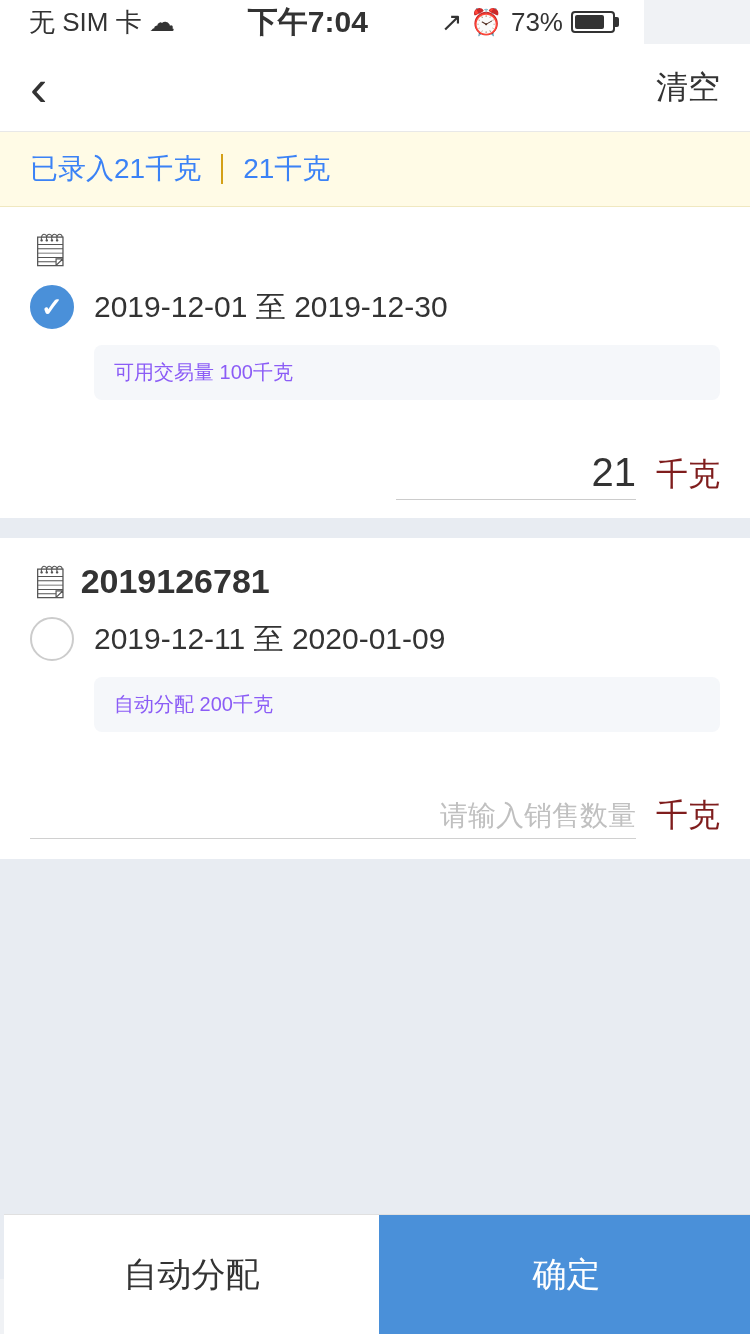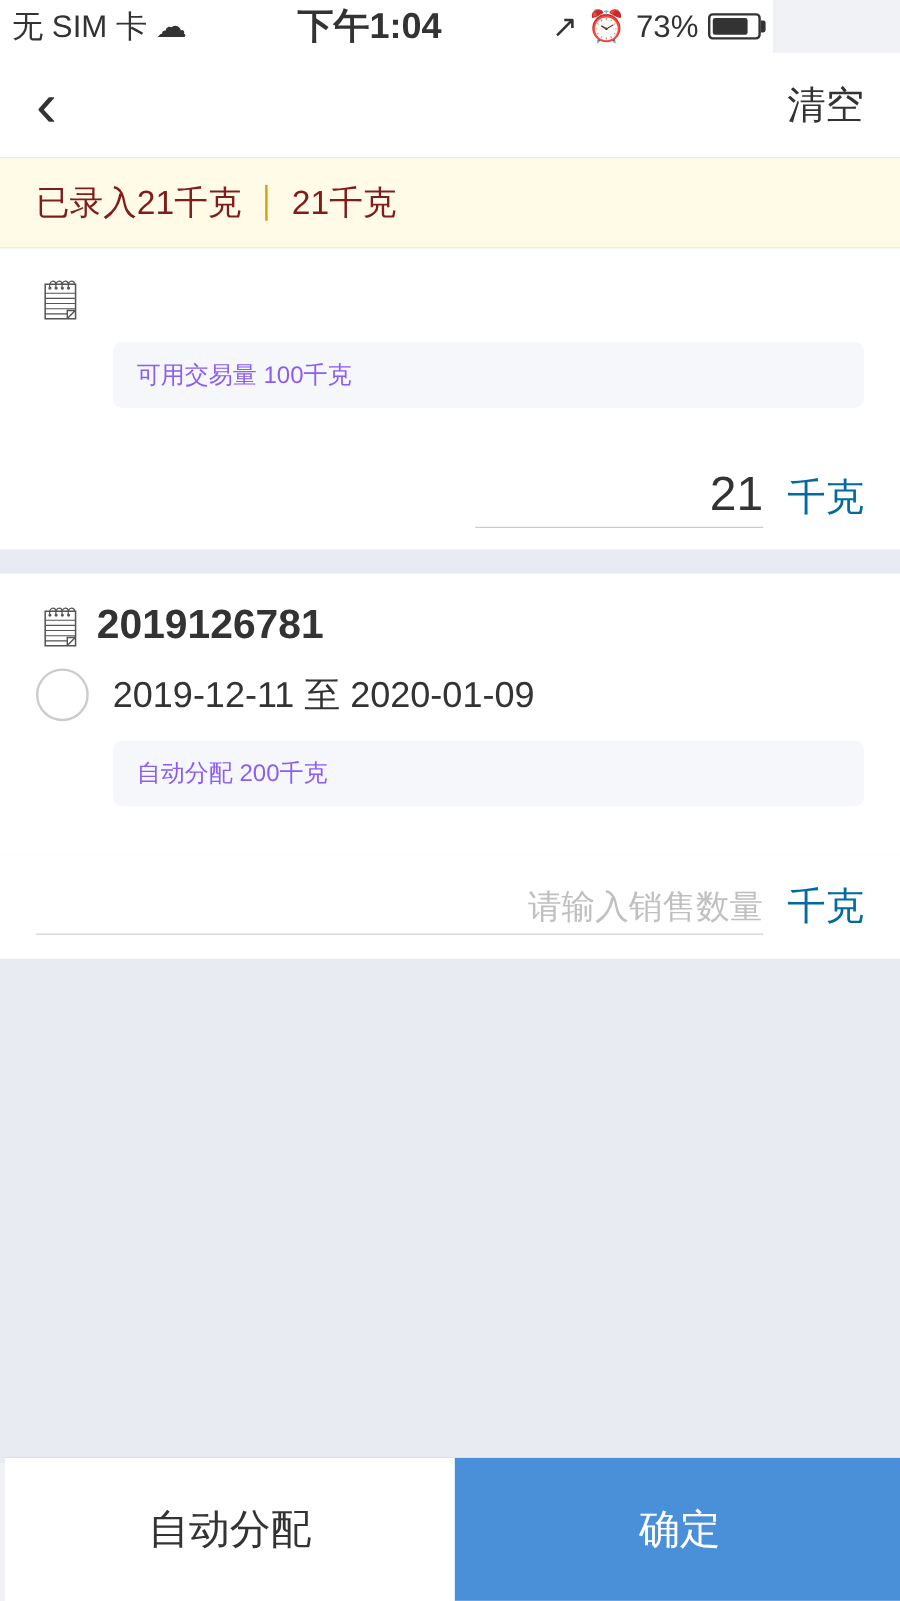--- a/index.html
+++ b/index.html
@@ -14,21 +14,21 @@
     }
 
     
     .status-bar {
       width: 644px;
       height: 44px;
       background: #fff;
       display: flex;
       align-items: center;
       justify-content: space-between;
-      padding: 0 10px;
+      padding: 0 29px;
       font-size: 26px;
       font-weight: 500;
     }
     .status-left {
       display: flex;
       align-items: center;
       gap: 8px;
     }
     .status-center {
       font-size: 30px;
@@ -101,21 +101,21 @@
     .info-banner {
       background: #fffbe6;
       padding: 18px 30px;
       display: flex;
       align-items: center;
       gap: 20px;
       border-bottom: 1px solid #f0e8c0;
     }
     .info-item {
       font-size: 28px;
-      color: #7f1d1d;
+      color: #3b82f6;
       font-weight: 500;
     }
     .info-divider {
       width: 2px;
       height: 30px;
       background: #d4a017;
     }
 
     
     .card {
@@ -177,21 +177,21 @@
       background: #f5f7fa;
       border-radius: 8px;
       padding: 14px 20px;
       font-size: 20px;
       color: #8b5cf6;
       margin-left: 64px;
       margin-bottom: 16px;
     }
     .qty-unit {
       font-size: 32px;
-      color: #0369a1;
+      color: #7f1d1d;
       margin-left: 10px;
     }
 
     .section-divider {
       height: 20px;
       background: #e8ecf2;
     }
 
     
     .input-row {
@@ -288,21 +288,21 @@
       justify-content: flex-end;
     }
   </style>
 </head>
 <body>
 
 <div class="status-bar">
   <div class="status-left">
     <span>无 SIM 卡 ☁</span>
   </div>
-  <div class="status-center">下午1:04</div>
+  <div class="status-center">下午7:04</div>
   <div class="status-right">
     <span>↗</span>
     <span>⏰</span>
     <span>73%</span>
     <span class="battery-icon">
       <span class="battery-fill"></span>
     </span>
   </div>
 </div>
 
@@ -316,20 +316,24 @@
   <div class="info-banner">
     <span class="info-item">已录入21千克</span>
     <div class="info-divider"></div>
     <span class="info-item">21千克</span>
   </div>
 
   <div class="card">
     <div class="batch-header">
       <span class="batch-icon">🗒</span>
     </div>
+    <div class="batch-row">
+      <div class="radio-circle checked"></div>
+      <span class="date-range">2019-12-01 至 2019-12-30</span>
+    </div>
     <div class="available-qty">可用交易量 100千克</div>
   </div>
 
   <div class="qty-display-row">
     <div class="qty-underline-container">
       <span class="qty-value">21</span>
     </div>
     <span class="qty-unit">千克</span>
   </div>
 

